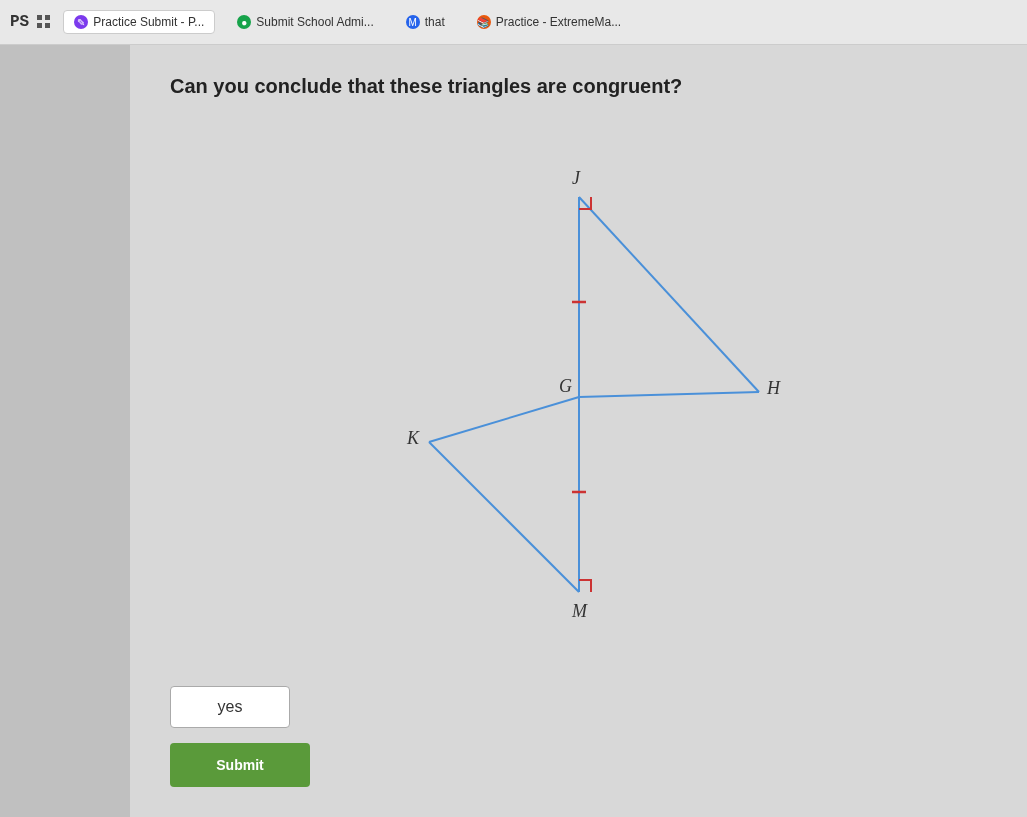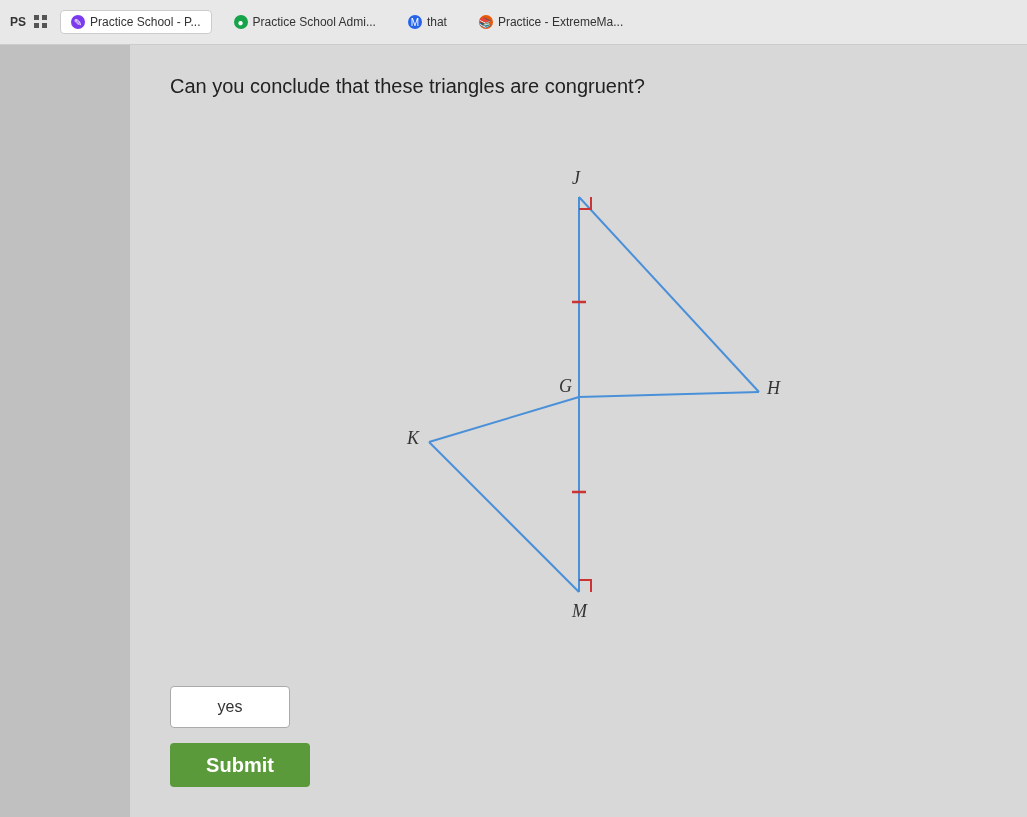--- a/index.html
+++ b/index.html
@@ -23,23 +23,24 @@
       gap: 12px;
       border-bottom: 1px solid #ccc;
       flex-shrink: 0;
     }
     .browser-bar-left {
       display: flex;
       align-items: center;
       gap: 8px;
     }
     .ps-label {
-      font-size: 12px;
+      font-size: 16px;
       font-weight: bold;
       color: #333;
+      font-family: Liberation Mono, monospace;
     }
     .grid-icon {
       display: grid;
       grid-template-columns: 1fr 1fr;
       gap: 2px;
       width: 14px;
       height: 14px;
     }
     .grid-icon span {
       background: #555;
@@ -99,21 +100,21 @@
       background: #d8d8d8;
       padding: 30px 40px;
       display: flex;
       flex-direction: column;
     }
 
     .question-text {
       font-size: 20px;
       color: #222;
       margin-bottom: 20px;
-      font-weight: 400;
+      font-weight: 700;
     }
 
     .diagram-area {
       display: flex;
       justify-content: center;
       align-items: center;
       flex: 1;
       position: relative;
     }
 
@@ -143,21 +144,21 @@
       align-items: center;
       justify-content: center;
     }
 
     .submit-btn {
       width: 140px;
       height: 44px;
       background: #5a9a3a;
       border: none;
       border-radius: 4px;
-      font-size: 20px;
+      font-size: 14px;
       color: white;
       cursor: pointer;
       font-weight: bold;
       display: flex;
       align-items: center;
       justify-content: center;
     }
   </style>
 </head>
 <body>
@@ -168,26 +169,26 @@
     <div class="grid-icon">
       <span></span>
         <span></span>
         <span></span>
         <span></span>
     </div>
   </div>
 
   <div class="tab active">
     <div class="tab-icon purple">✎</div>
-    <span>Practice School - P...</span>
+    <span>Practice Submit - P...</span>
   </div>
 
   <div class="tab">
     <div class="tab-icon green">●</div>
-    <span>Practice School Admi...</span>
+    <span>Submit School Admi...</span>
   </div>
 
   <div class="tab">
     <div class="tab-icon blue">M</div>
     <span>that</span>
   </div>
 
   <div class="tab">
     <div class="tab-icon orange">📚</div>
     <span>Practice - ExtremeMa...</span>

